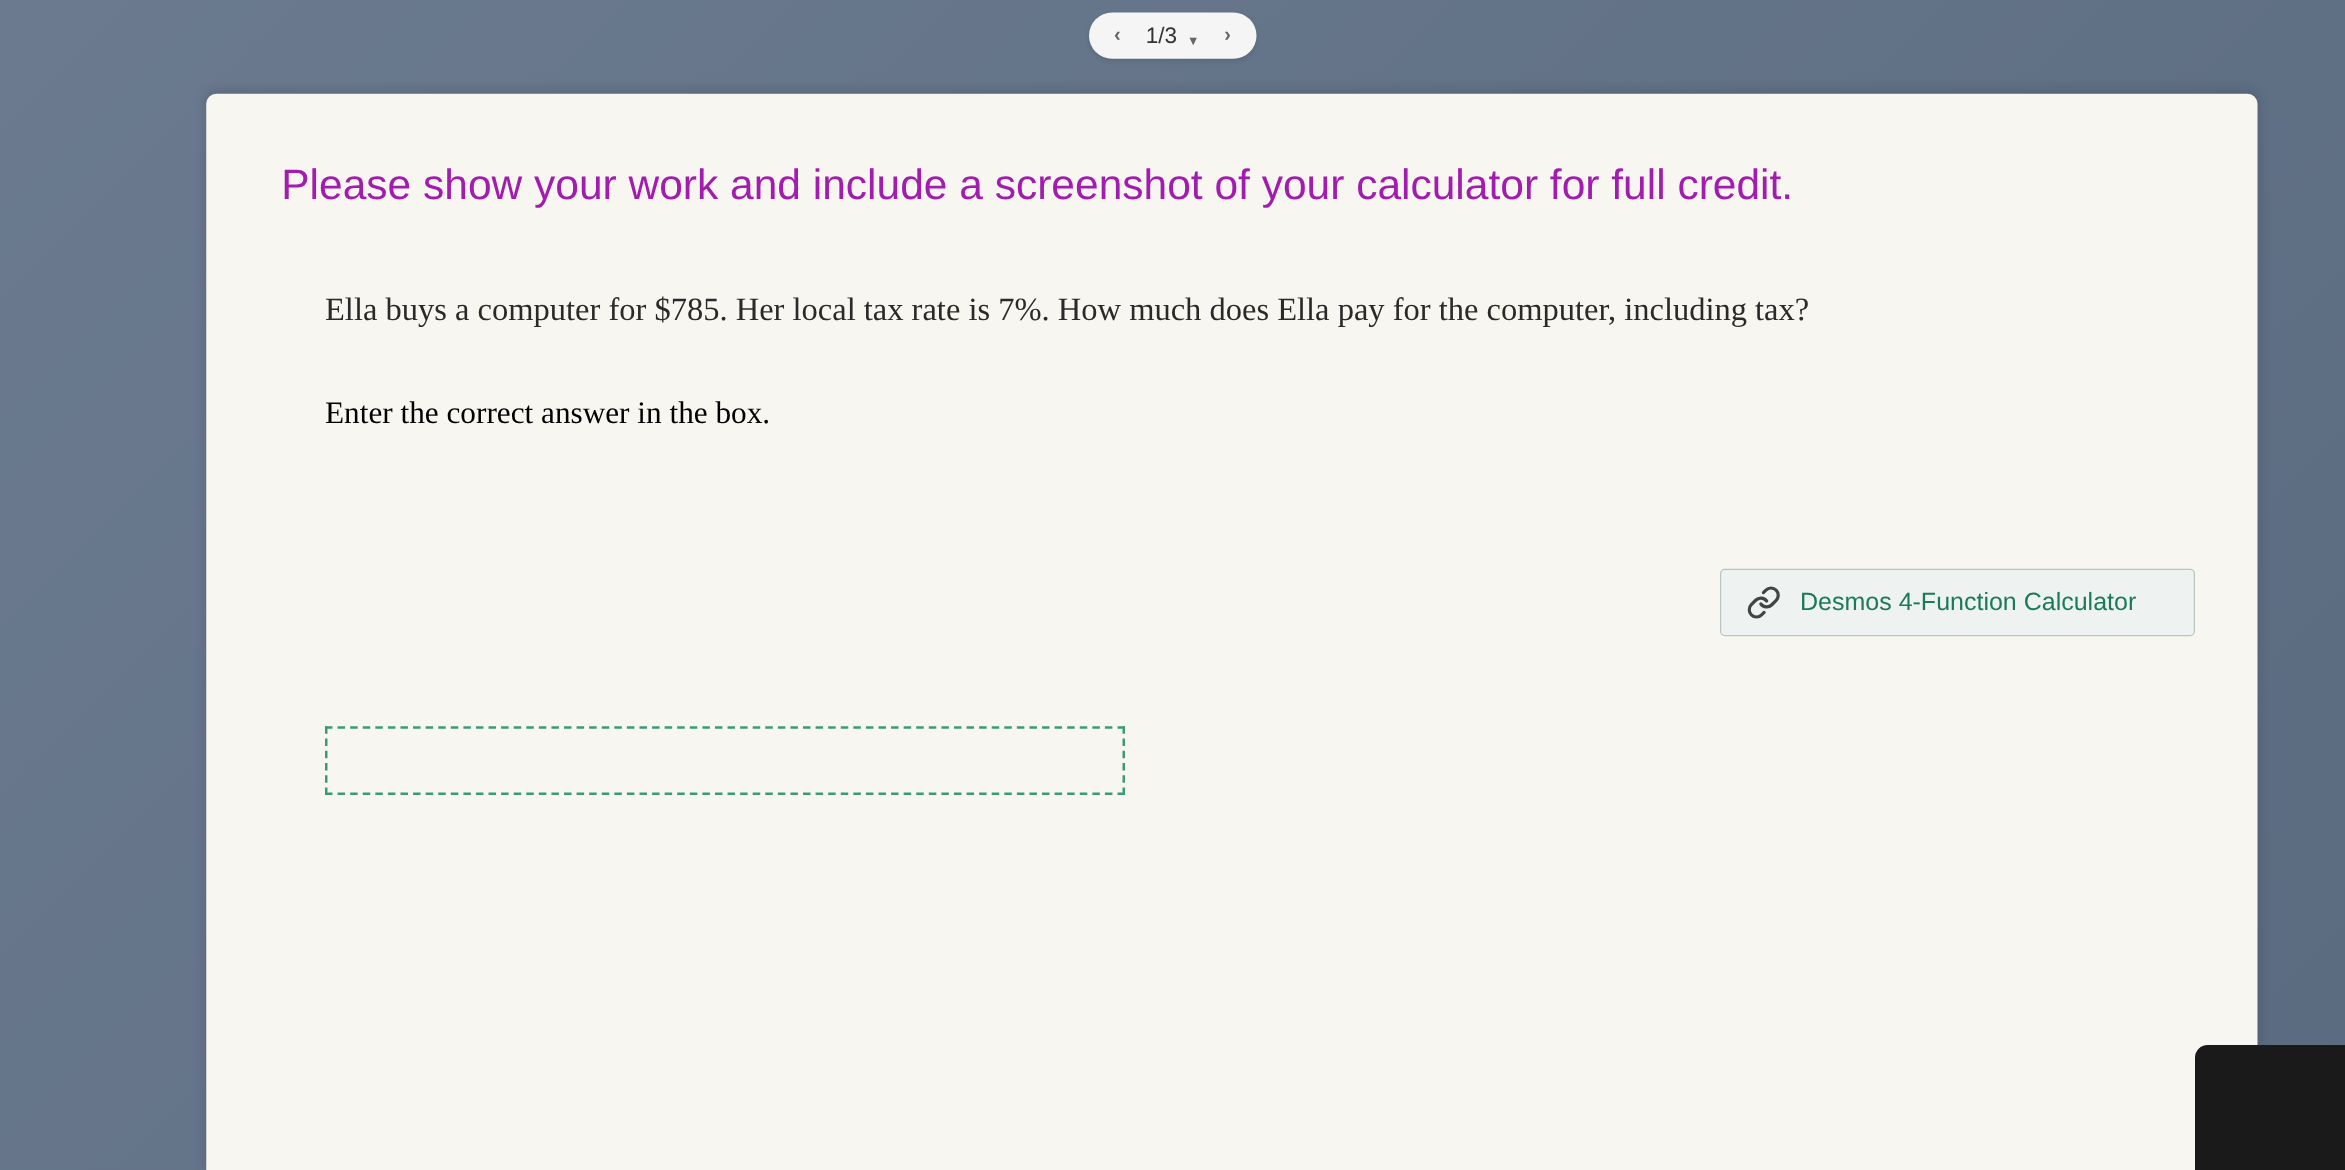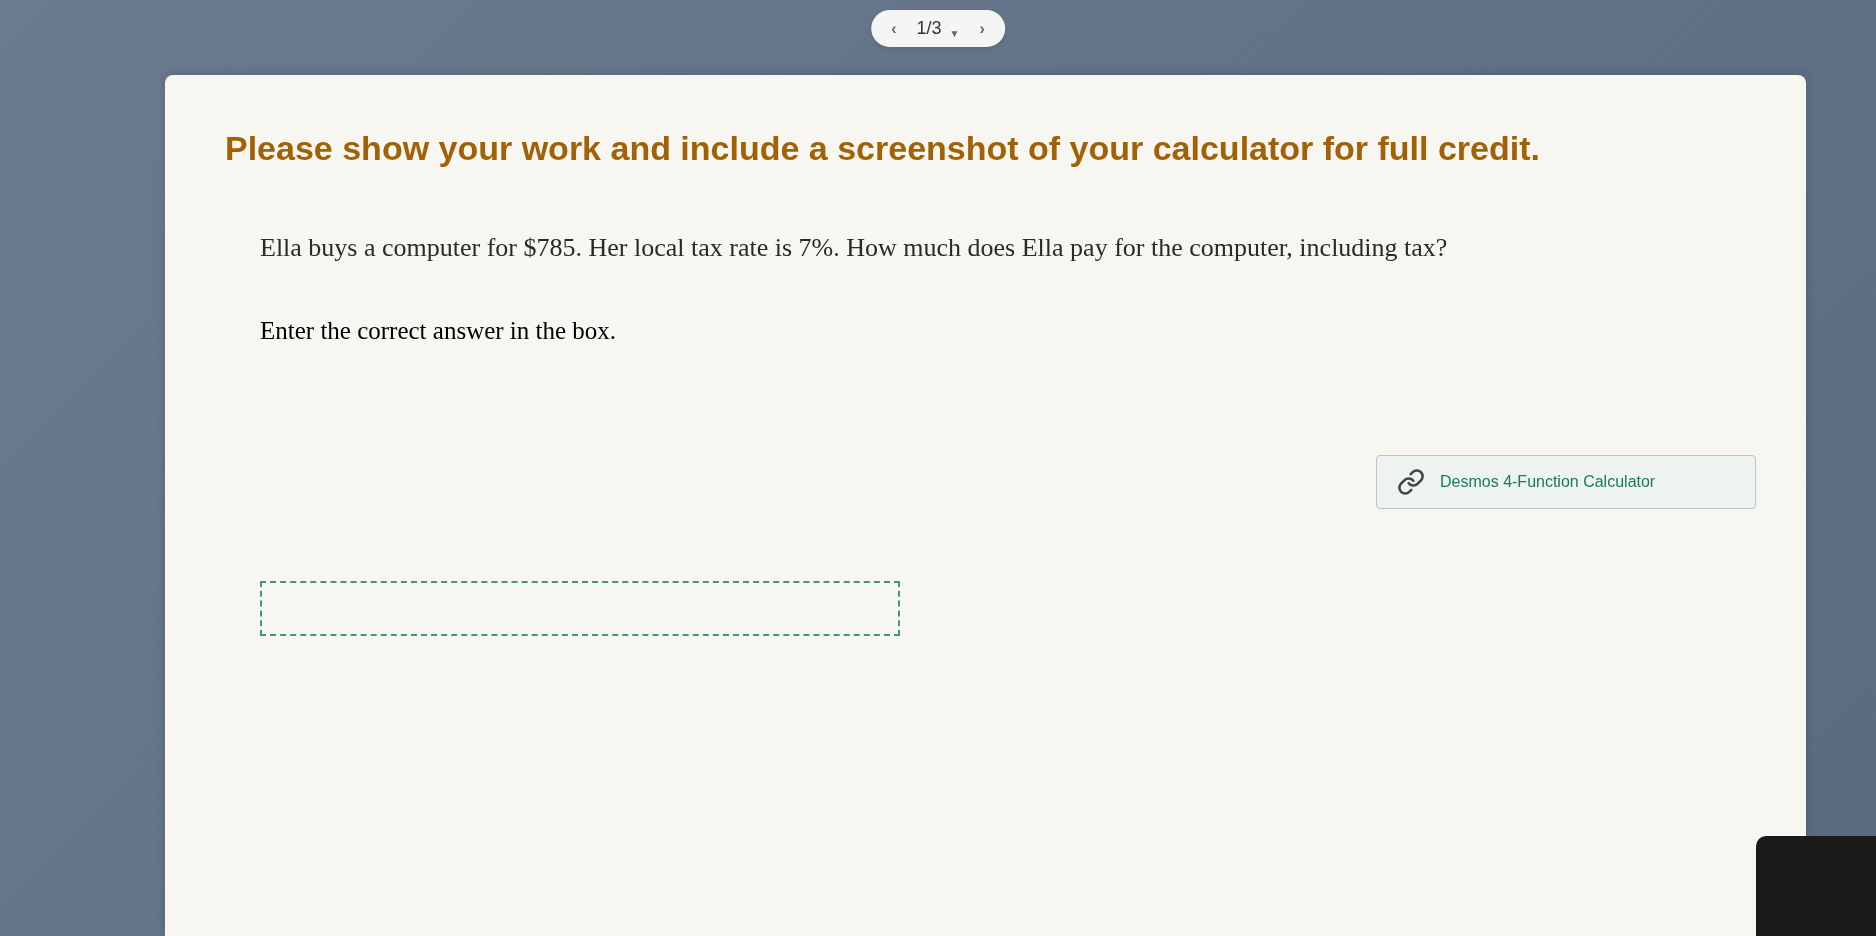--- a/index.html
+++ b/index.html
@@ -51,22 +51,22 @@
       left: 165px;
       right: 70px;
       bottom: 0;
       background: #f8f6f0;
       border-radius: 8px 8px 0 0;
       padding: 50px 60px;
       box-shadow: 0 -2px 10px rgba(0,0,0,0.15);
     }
     .instructions {
       font-size: 34px;
-      font-weight: bold;
-      color: #a16207;
+      font-weight: normal;
+      color: #a21caf;
       line-height: 1.4;
       margin-bottom: 60px;
       font-family: 'Trebuchet MS', Arial, sans-serif;
     }
     .question-text {
       font-size: 26px;
       color: #2a2a2a;
       margin-bottom: 54px;
       margin-left: 35px;
       font-family: Georgia, 'Times New Roman', serif;
@@ -94,21 +94,21 @@
     }
     .link-icon {
       width: 28px;
       height: 28px;
       display: flex;
       align-items: center;
       justify-content: center;
     }
     .calculator-text {
       color: #1a7a5a;
-      font-size: 16px;
+      font-size: 20px;
       line-height: 1.3;
       font-family: 'Trebuchet MS', Arial, sans-serif;
     }
     .answer-box {
       margin-left: 35px;
       margin-top: 140px;
       width: 640px;
       height: 55px;
       border: 2px dashed #3a9a7a;
       background: transparent;

